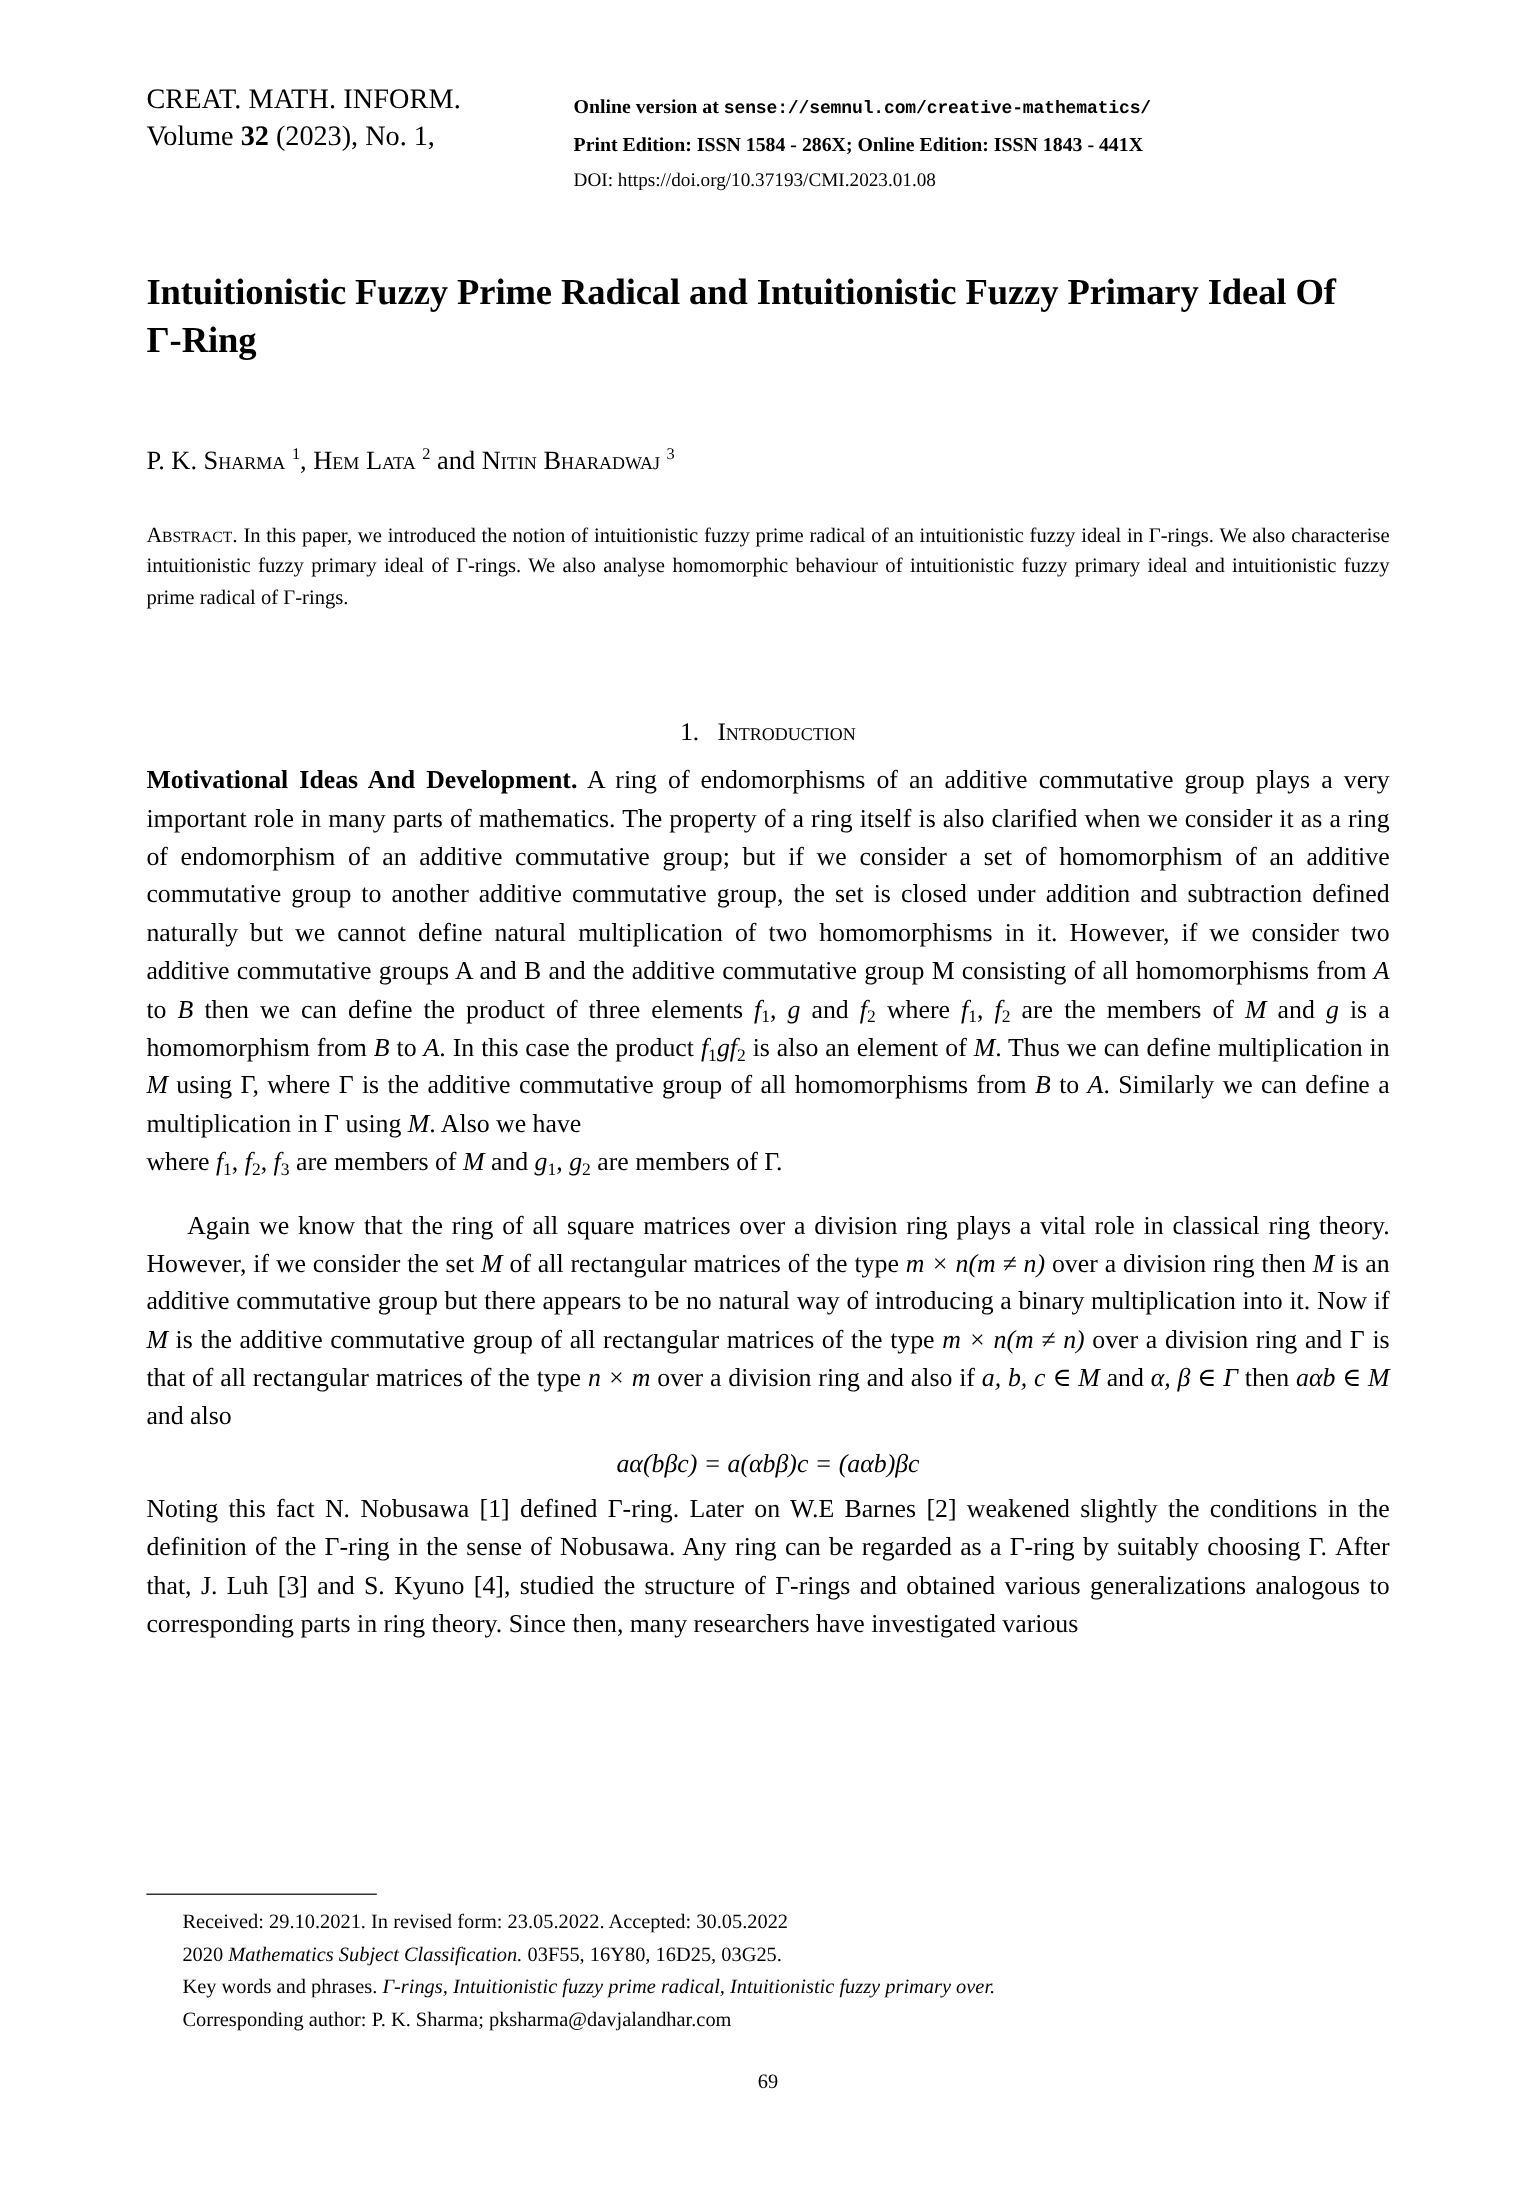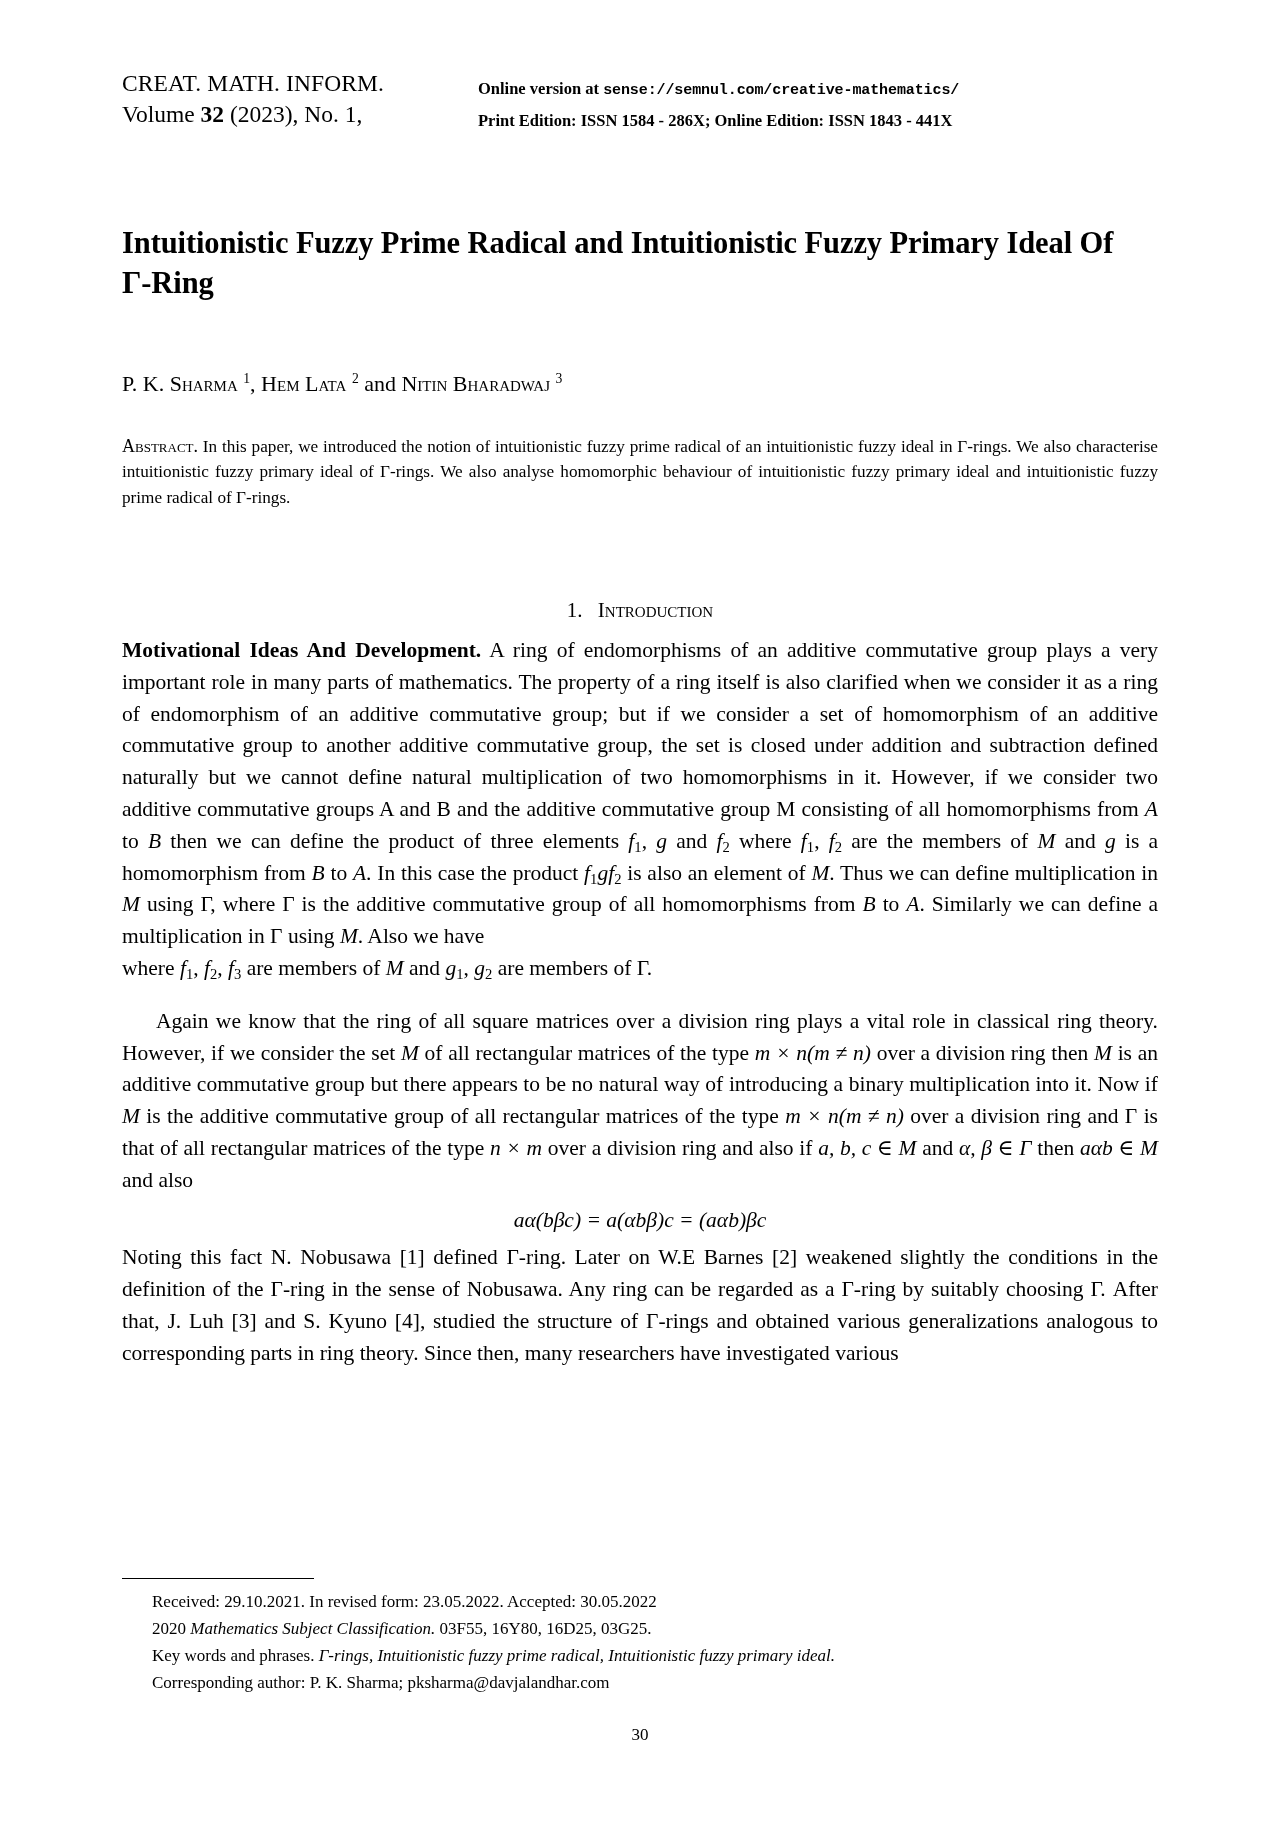--- a/index.html
+++ b/index.html
@@ -210,20 +210,21 @@
   <div class="content">
 
     <div class="masthead">
       <div class="mast-left">
         <div class="mast-line1">CREAT. MATH. INFORM.</div>
         <div class="mast-line2"><span>Volume </span><b>32</b><span> (2023), No. 1,</span></div>
       </div>
       <div class="mast-right">
         <div class="mast-r1"><span class="plain">Online version at </span><span class="mono">sense://semnul.com/creative-mathematics/</span></div>
         <div class="mast-r2">Print Edition: ISSN 1584 - 286X; Online Edition: ISSN 1843 - 441X</div>
+        <div class="mast-r3">DOI: https://doi.org/10.37193/CMI.2023.01.08</div>
       </div>
     </div>
 
     <h1 class="title">Intuitionistic Fuzzy Prime Radical and Intuitionistic Fuzzy Primary Ideal Of Γ-Ring</h1>
 
     <div class="authors"><span class="sc">P. K. Sharma</span> <sup>1</sup><span>, </span><span class="sc">Hem Lata</span> <sup>2</sup><span> and </span><span class="sc">Nitin Bharadwaj</span> <sup>3</sup></div>
 
     <div class="abstract"><span class="lead">Abstract.</span> <span>In this paper, we introduced the notion of intuitionistic fuzzy prime radical of an intuitionistic fuzzy ideal in Γ-rings. We also characterise intuitionistic fuzzy primary ideal of Γ-rings. We also analyse homomorphic behaviour of intuitionistic fuzzy primary ideal and intuitionistic fuzzy prime radical of Γ-rings.</span></div>
 
     <div class="sec-head"><span>1.</span> <span class="sc">Introduction</span></div>
@@ -240,20 +241,20 @@
       <div class="eqn mathit">aα(bβc) = a(αbβ)c = (aαb)βc</div>
 
       <p>Noting this fact N. Nobusawa [1] defined Γ-ring. Later on W.E Barnes [2] weakened slightly the conditions in the definition of the Γ-ring in the sense of Nobusawa. Any ring can be regarded as a Γ-ring by suitably choosing Γ. After that, J. Luh [3] and S. Kyuno [4], studied the structure of Γ-rings and obtained various generalizations analogous to corresponding parts in ring theory. Since then, many researchers have investigated various</p>
 
     </div>
 
     <div class="fn-rule"></div>
     <div class="footnotes">
       <div>Received: 29.10.2021.  In revised form: 23.05.2022.  Accepted: 30.05.2022</div>
       <div><span>2020 </span><i>Mathematics Subject Classification.</i><span>   03F55, 16Y80, 16D25, 03G25.</span></div>
-      <div><span>Key words and phrases. </span><i>Γ-rings, Intuitionistic fuzzy prime radical, Intuitionistic fuzzy primary ideal.</i></div>
+      <div><span>Key words and phrases. </span><i>Γ-rings, Intuitionistic fuzzy prime radical, Intuitionistic fuzzy primary over.</i></div>
       <div>Corresponding author: P. K. Sharma; pksharma@davjalandhar.com</div>
     </div>
 
-    <div class="pageno">30</div>
+    <div class="pageno">69</div>
 
   </div>
 </div>
 
 </body></html>

